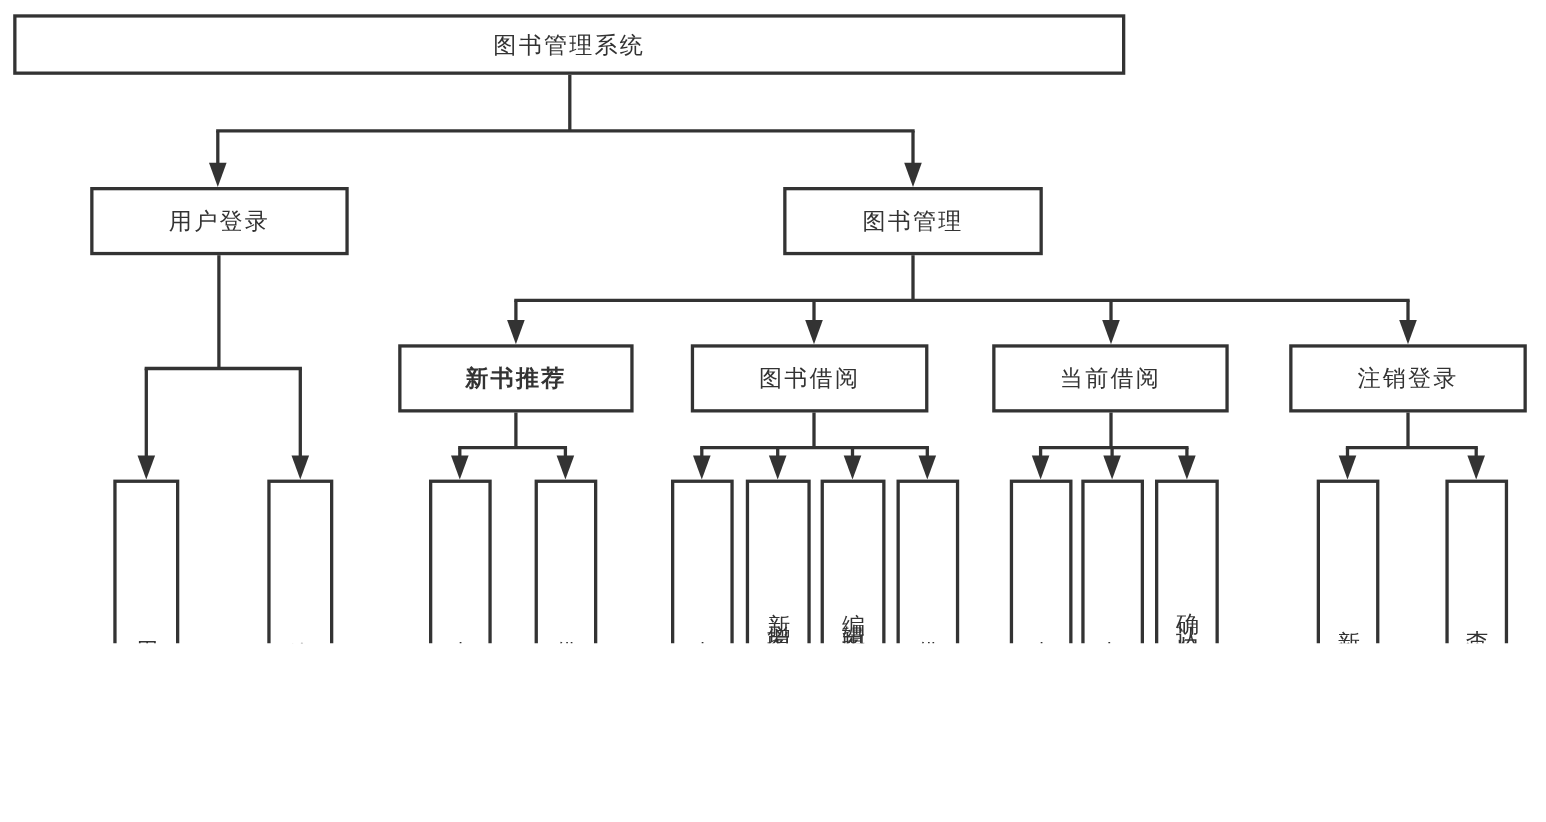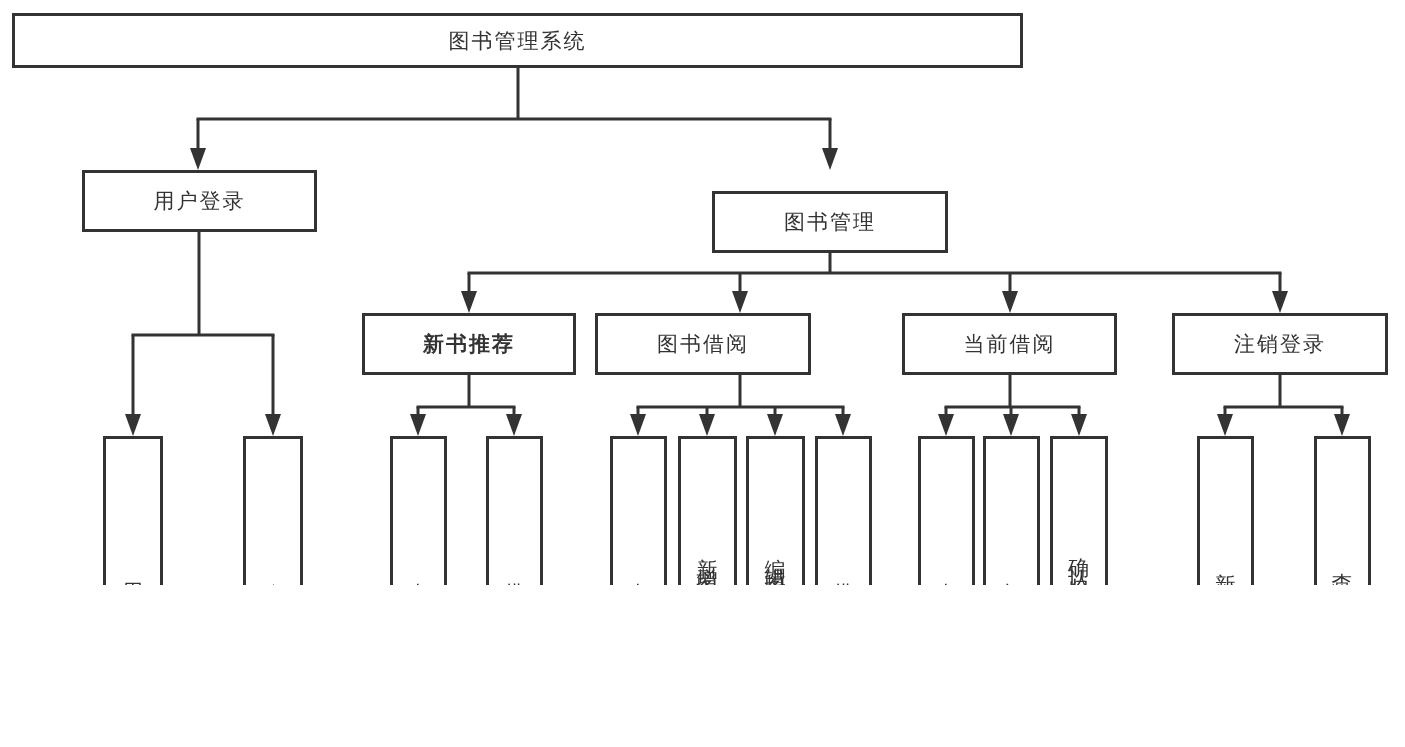--- a/index.html
+++ b/index.html
@@ -124,24 +124,24 @@
       <polygon points="1071,414 1087,414 1079,436"></polygon>
 
       <polygon points="1217,414 1233,414 1225,436"></polygon>
       <polygon points="1334,414 1350,414 1342,436"></polygon>
     </g>
   </svg>
 
   <div class="node" style="left:12px; top:13px; width:1011px; height:55px;">图书管理系统</div>
 
   <div class="node" style="left:82px; top:170px; width:235px; height:62px;">用户登录</div>
-  <div class="node" style="left:712px; top:170px; width:236px; height:62px;margin-top:21px;">图书管理</div>
+  <div class="node" style="left:712px; top:170px; width:236px; height:62px;">图书管理</div>
 
   <div class="node" style="left:362px; top:313px; width:214px; height:62px;font-weight:bold;">新书推荐</div>
-  <div class="node" style="left:595px; top:313px; width:216px; height:62px;">图书借阅</div>
+  <div class="node" style="left:628px; top:313px; width:216px; height:62px;">图书借阅</div>
   <div class="node" style="left:902px; top:313px; width:215px; height:62px;">当前借阅</div>
   <div class="node" style="left:1172px; top:313px; width:216px; height:62px;">注销登录</div>
 
   <div class="node leaf" style="left:103px; top:436px; width:60px; height:300px;">用户登录</div>
   <div class="node leaf" style="left:243px; top:436px; width:60px; height:300px;">注销登录</div>
 
   <div class="node leaf" style="left:390px; top:436px; width:57px; height:300px;">查询图书</div>
   <div class="node leaf" style="left:486px; top:436px; width:57px; height:300px;">借阅图书</div>
 
   <div class="node leaf" style="left:610px; top:436px; width:57px; height:300px;">查询图书</div>

